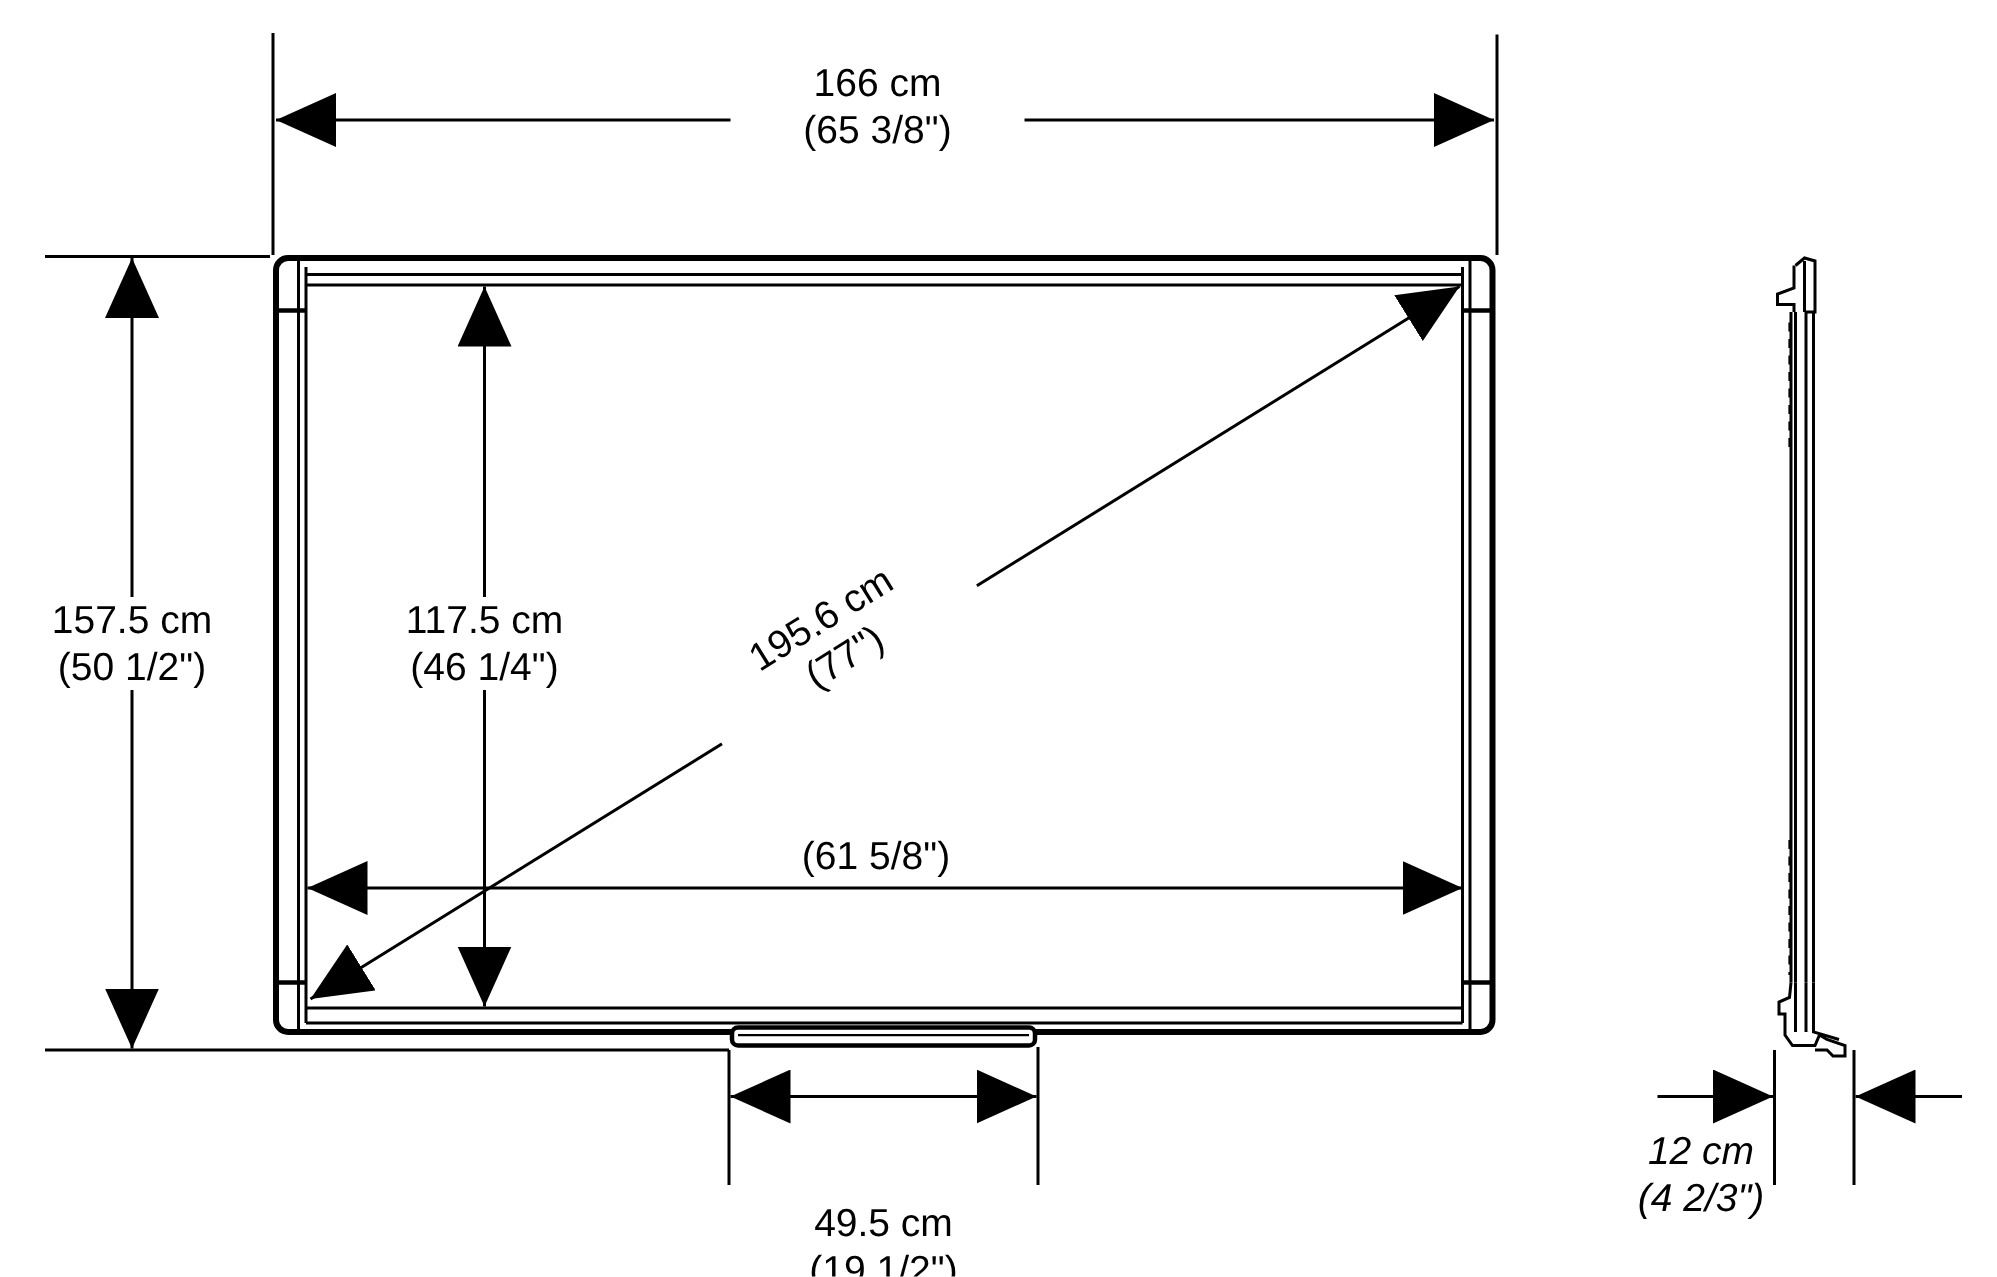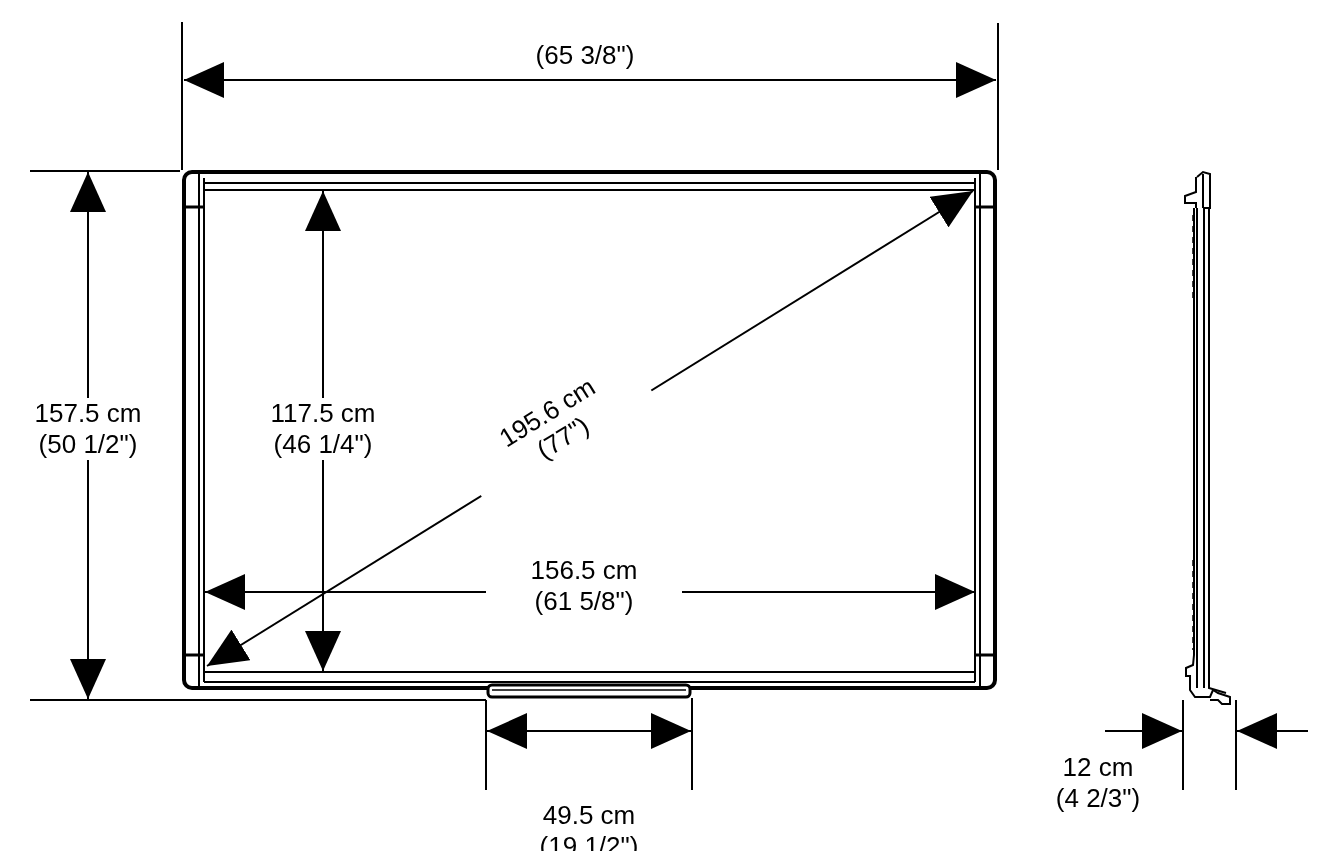--- a/index.html
+++ b/index.html
@@ -110,44 +110,44 @@
     <line x1="1193" y1="560" x2="1193" y2="650" stroke-dasharray="6,5" stroke-width="1.5"></line>
 
     <path d="M1194,655 L1193,665 L1186,668 L1186,676 L1190,676 L1190,690 L1195,697 L1210,697 L1213,690 L1218,693 L1230,697 L1230,704 L1222,704 L1218,700 L1210,700"></path>
     <path d="M1209,655 L1209,688 L1226,693"></path>
     <line x1="1197" y1="655" x2="1197" y2="688"></line>
     <line x1="1204" y1="655" x2="1204" y2="688"></line>
   </g>
 </svg>
 
 <div class="lbl" style="left:487px; top:40px; width:196px;">
+  <span>166 cm</span>
   <span>(65 3/8")</span>
 </div>
 
 <div class="lbl" style="left:18px; top:398px; width:140px;">
   <span>157.5 cm</span>
   <span>(50 1/2")</span>
 </div>
 
 <div class="lbl" style="left:258px; top:398px; width:130px;">
   <span>117.5 cm</span>
   <span>(46 1/4")</span>
 </div>
 
 <div class="diag">
   <span>195.6 cm</span>
   <span>(77")</span>
 </div>
 
 <div class="lbl" style="left:486px; top:555px; width:196px;">
-  <span>156.5 cm</span>
   <span>(61 5/8")</span>
 </div>
 
 <div class="lbl nobg" style="left:499px; top:800px; width:180px;">
   <span>49.5 cm</span>
   <span>(19 1/2")</span>
 </div>
 
-<div class="lbl nobg" style="left:1020px; top:752px; width:156px;">
+<div class="lbl nobg" style="left:1056px; top:752px; width:156px;font-style:italic;">
   <span>12 cm</span>
   <span>(4 2/3")</span>
 </div>
 
 </body></html>

